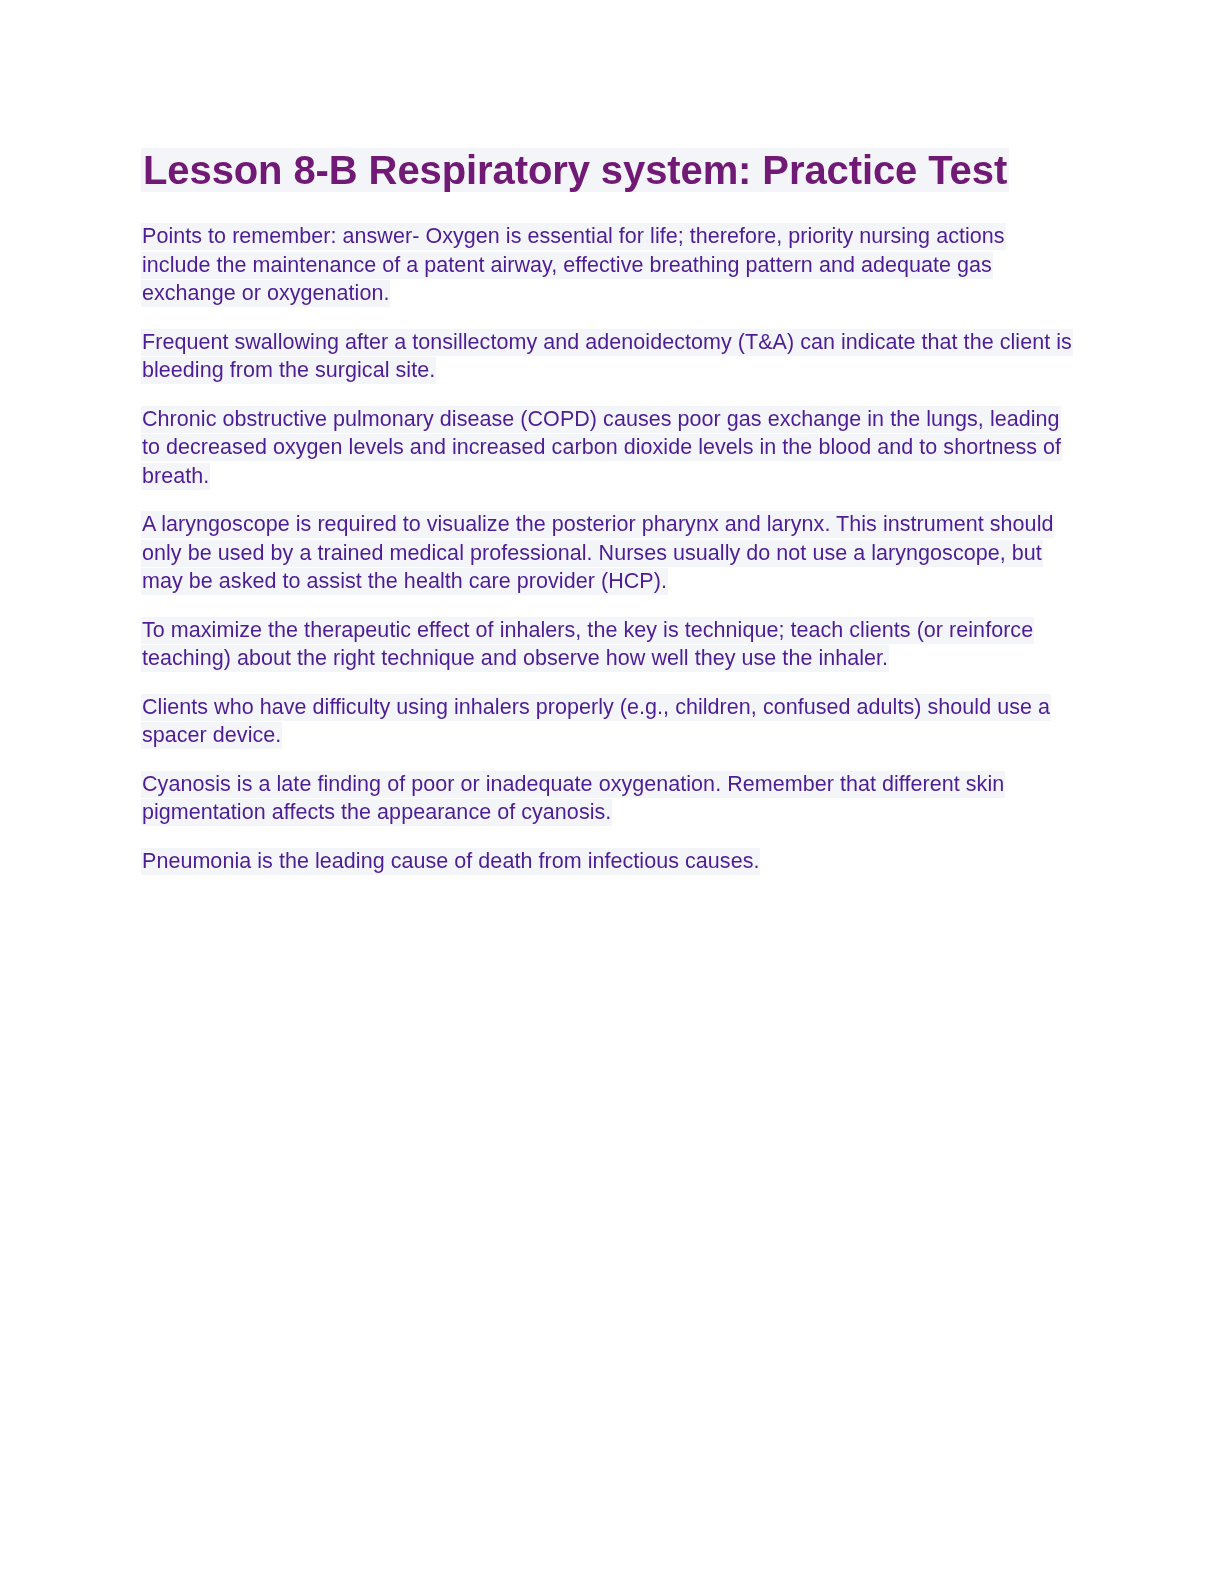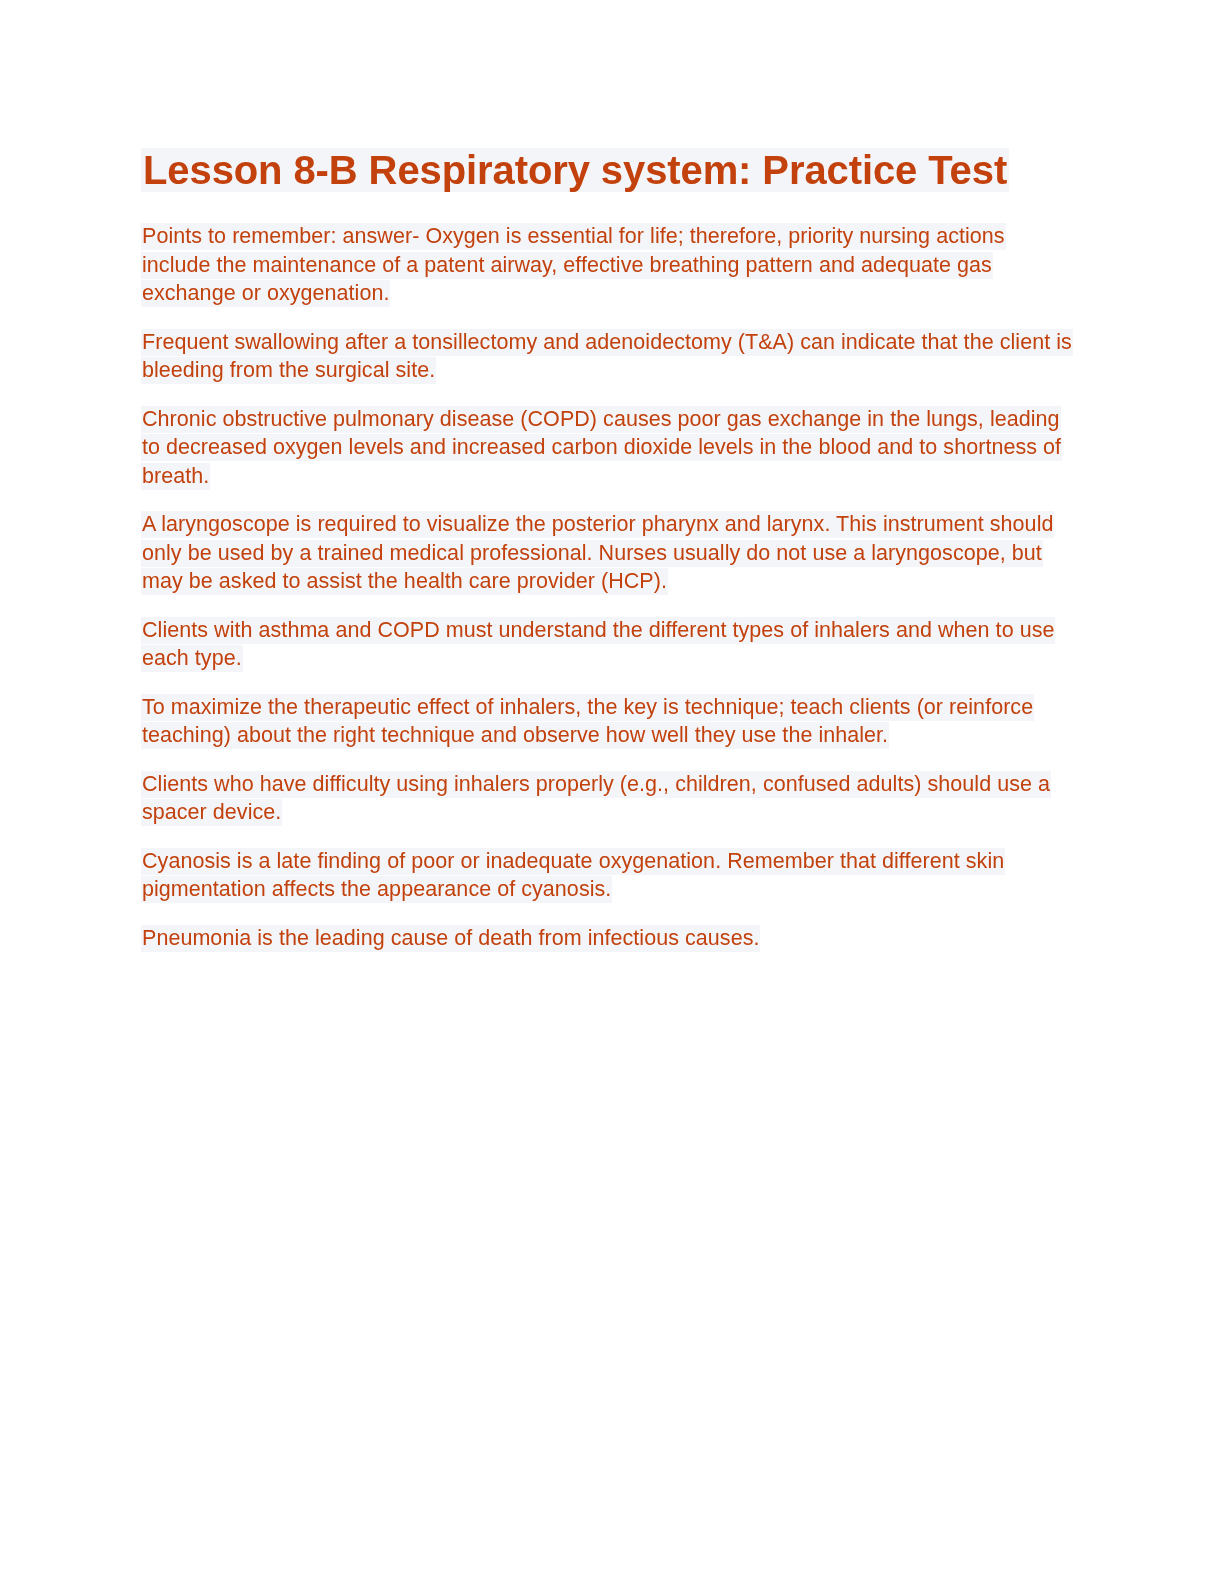--- a/index.html
+++ b/index.html
@@ -22,41 +22,41 @@
     background: #ffffff;
     box-sizing: border-box;
     padding: 142px 140px 0 141px;
   }
 
   .doc-title {
     margin: 0 0 0 0;
     font-size: 40px;
     line-height: 56px;
     font-weight: bold;
-    color: #c2410c;
+    color: #701a75;
     letter-spacing: -0.1px;
     max-width: 943px;
   }
   .doc-title .hl {
     background-color: #f4f5f9;
     box-decoration-break: clone;
     -webkit-box-decoration-break: clone;
     padding: 0 2px;
   }
 
   .body-block {
     margin-top: 24px;
     max-width: 932px;
   }
 
   .para {
     margin: 0 0 20px 0;
     font-size: 21.5px;
     line-height: 28.5px;
-    color: #c2410c;
+    color: #4c1d95;
     letter-spacing: 0.05px;
   }
   .para:last-child {
     margin-bottom: 16px;
   }
   .para .hl {
     background-color: #f4f5f9;
     box-decoration-break: clone;
     -webkit-box-decoration-break: clone;
     padding: 1px 1px 2px 1px;
@@ -67,20 +67,19 @@
 
 <div class="page">
 
   <h1 class="doc-title"><span class="hl">Lesson 8-B Respiratory system: Practice Test</span></h1>
 
   <div class="body-block">
     <p class="para"><span class="hl">Points to remember: answer- Oxygen is essential for life; therefore, priority nursing actions include the maintenance of a patent airway, effective breathing pattern and adequate gas exchange or oxygenation.</span></p>
     <p class="para"><span class="hl">Frequent swallowing after a tonsillectomy and adenoidectomy (T&amp;A) can indicate that the client is bleeding from the surgical site.</span></p>
     <p class="para"><span class="hl">Chronic obstructive pulmonary disease (COPD) causes poor gas exchange in the lungs, leading to decreased oxygen levels and increased carbon dioxide levels in the blood and to shortness of breath.</span></p>
     <p class="para"><span class="hl">A laryngoscope is required to visualize the posterior pharynx and larynx. This instrument should only be used by a trained medical professional. Nurses usually do not use a laryngoscope, but may be asked to assist the health care provider (HCP).</span></p>
-    <p class="para"><span class="hl">Clients with asthma and COPD must understand the different types of inhalers and when to use each type.</span></p>
     <p class="para"><span class="hl">To maximize the therapeutic effect of inhalers, the key is technique; teach clients (or reinforce teaching) about the right technique and observe how well they use the inhaler.</span></p>
     <p class="para"><span class="hl">Clients who have difficulty using inhalers properly (e.g., children, confused adults) should use a spacer device.</span></p>
     <p class="para"><span class="hl">Cyanosis is a late finding of poor or inadequate oxygenation. Remember that different skin pigmentation affects the appearance of cyanosis.</span></p>
     <p class="para"><span class="hl">Pneumonia is the leading cause of death from infectious causes.</span></p>
   </div>
 
 </div>
 
 </body></html>

